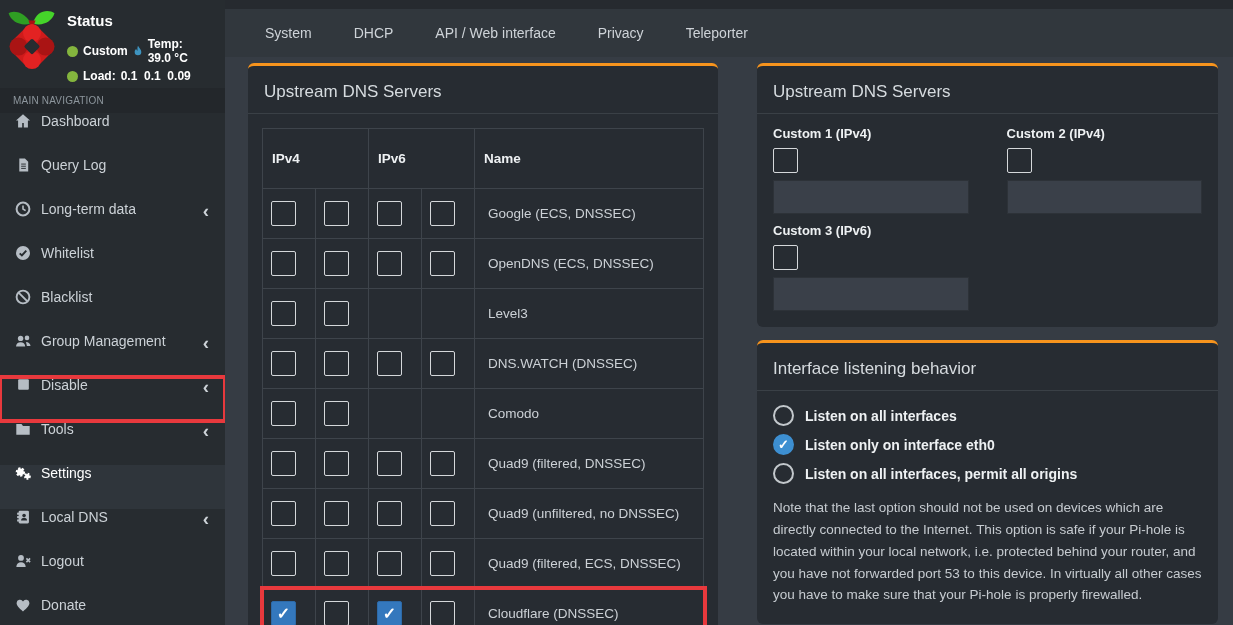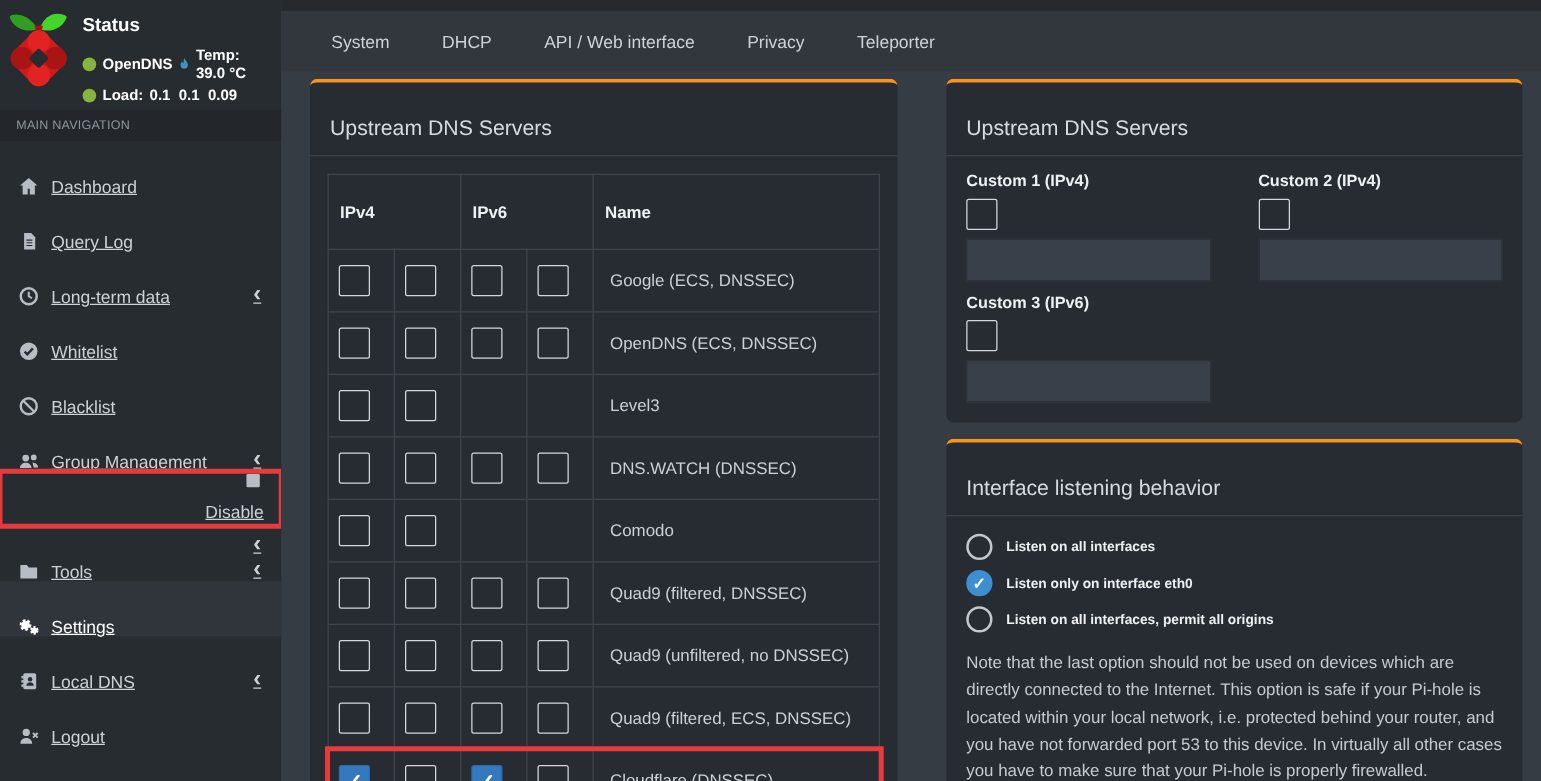--- a/index.html
+++ b/index.html
@@ -31,39 +31,39 @@
   .sidebar{width:225px;min-width:225px;background:var(--sidebar-bg);display:flex;flex-direction:column;overflow:hidden;}
   .user-panel{display:flex;padding:6px 6px 4px 4px;gap:8px;height:88px;}
   .logo-wrap{width:58px;display:flex;align-items:flex-start;justify-content:center;}
   .status-info{padding-top:4px;}
   .status-title{color:#fff;font-weight:bold;font-size:15px;margin:2px 0 8px;}
   .status-line{display:flex;align-items:center;gap:5px;color:#fff;font-weight:bold;font-size:12px;margin-bottom:4px;}
   .status-line .val{white-space:pre;}
   .dot{width:11px;height:11px;min-width:11px;border-radius:50%;background:#84b53e;}
   .nav-header{background:var(--sidebar-dark);color:var(--muted);font-size:10px;padding:7px 13px;letter-spacing:.2px;}
   .nav{flex:1;overflow:hidden;}
-  .nav-item{height:44px;display:flex;align-items:flex-end;padding:0 14px;gap:9px;color:#ccd2d7;font-size:14px;cursor:pointer;text-decoration:underline;}
+  .nav-item{height:44px;display:flex;align-items:flex-start;padding:0 14px;gap:9px;color:#ccd2d7;font-size:14px;cursor:pointer;}
   .nav-item.active{background:var(--sidebar-active);color:#fff;}
   .nav-item.active .nav-icon svg *{fill:#fff;stroke:#fff;}
-  .nav-item.annotated{outline:4px solid var(--red);outline-offset:-2px;flex-direction:column;}
+  .nav-item.annotated{outline:4px solid var(--red);outline-offset:-2px;}
   .nav-icon{width:18px;min-width:18px;display:flex;justify-content:center;}
   .nav-label{flex:1;}
   .chev{font-size:19px;font-weight:bold;line-height:1;color:#ccd2d7;padding-right:2px;}
   
   .main{flex:1;display:flex;flex-direction:column;overflow:hidden;}
   .top-strip{height:9px;background:var(--strip);}
   .tabbar{height:48px;background:var(--tabbar);display:flex;align-items:stretch;padding-left:19px;}
   .tab{display:flex;align-items:center;padding:0 21px;color:#ced3d8;font-size:14px;cursor:pointer;}
   .tab.active{background:var(--tab-active);color:var(--white);}
   .tab.annotated{outline:4px solid var(--red);outline-offset:-4px;}
   .content{display:flex;padding:6px 15px 0 23px;gap:39px;flex:1;overflow:hidden;}
   .col-left{width:470px;min-width:470px;}
   .col-right{width:461px;min-width:461px;display:flex;flex-direction:column;gap:13px;}
   .panel{background:var(--panel);border-top:3px solid var(--orange);border-radius:6px;}
-  .panel-header{padding:27px 16px 11px;font-size:17px;color:#d6dbdf;border-bottom:1px solid var(--panel-border);}
+  .panel-header{padding:16px 16px 11px;font-size:17px;color:#d6dbdf;border-bottom:1px solid var(--panel-border);}
   
   .upstream-table{border-collapse:collapse;margin:14px;width:calc(100% - 28px);}
   .upstream-table th,.upstream-table td{border:1px solid var(--cell-border);}
   .upstream-table th{color:var(--white);font-size:13.5px;text-align:left;padding:22px 9px;font-weight:bold;height:38px;}
   .upstream-table td{height:50px;padding:0 8px;}
   td.cb-td{width:53px;}
   td.name-td{color:var(--text);font-size:13.5px;padding:0 13px;}
   tr.annotated-row{outline:4px solid var(--red);outline-offset:-1px;}
   .cb{display:inline-block;width:25px;height:25px;border:1px solid #d5d8db;border-radius:2px;background:transparent;cursor:pointer;position:relative;vertical-align:middle;}
   .cb.checked{background:var(--blue);border-color:#2d6aa8;}
@@ -71,21 +71,21 @@
   
   .custom-body{padding:12px 16px 16px;display:grid;grid-template-columns:1fr 1fr;column-gap:38px;row-gap:9px;}
   .field-label{color:var(--white);font-weight:bold;font-size:13px;margin-bottom:7px;}
   .field input{width:100%;height:34px;background:#3a4049;border:1px solid #2d3238;margin-top:7px;color:#d0d5da;padding:0 8px;font-size:13.5px;outline:none;}
   
   .iface-body{padding:14px 16px 18px;}
   .radio-row{display:flex;align-items:center;gap:11px;margin-bottom:8px;}
   .radio{width:21px;height:21px;min-width:21px;border-radius:50%;border:2px solid #c3c8cc;cursor:pointer;position:relative;background:transparent;}
   .radio.checked{background:var(--blue2);border-color:var(--blue2);}
   .radio.checked::after{content:"\2713";position:absolute;inset:0;display:flex;align-items:center;justify-content:center;color:#fff;font-weight:bold;font-size:13px;}
-  .radio-label{color:var(--white);font-weight:bold;font-size:11px;}
+  .radio-label{color:var(--white);font-weight:bold;font-size:14px;}
   .radio-desc{margin:-3px 0 9px 32px;color:#c6cbd0;font-size:13.5px;line-height:1.55;}
   .iface-note{margin-top:13px;color:#c6cbd0;font-size:13.5px;line-height:1.62;}
 </style>
 </head>
 <body>
 
 <div class="sidebar">
   <div class="user-panel">
     <div class="logo-wrap">
       <svg width="54" height="74" viewBox="0 0 60 80">
@@ -97,21 +97,21 @@
         <circle cx="15" cy="44" r="10" fill="#aa1414"></circle>
         <circle cx="45" cy="44" r="10" fill="#aa1414"></circle>
         <circle cx="30" cy="59" r="10" fill="#e32222"></circle>
         <rect x="23.5" y="37.5" width="13" height="13" rx="2" transform="rotate(45 30 44)" fill="#272c30"></rect>
       </svg>
     </div>
     <div class="status-info">
       <div class="status-title">Status</div>
       <div class="status-line">
         <span class="dot"></span>
-        <span>OpenDNS</span>
+        <span>Custom</span>
         <svg width="11" height="13" viewBox="0 0 12 14">
             <path d="M6 0C7.2 2.8 10 4.4 10 7.6A4 4 0 012 7.6C2 5.8 2.8 4.7 3.9 3.6 4.1 5.3 5 5.9 5.6 5.9 5 3.7 5.4 1.7 6 0z" fill="#3e94c0"></path>
           </svg>
         <span><span>Temp:</span> <span class="val">39.0 °C</span></span>
       </div>
       <div class="status-line">
         <span class="dot"></span>
         <span>Load:</span>
         <span class="val">0.1  0.1  0.09</span>
       </div>

